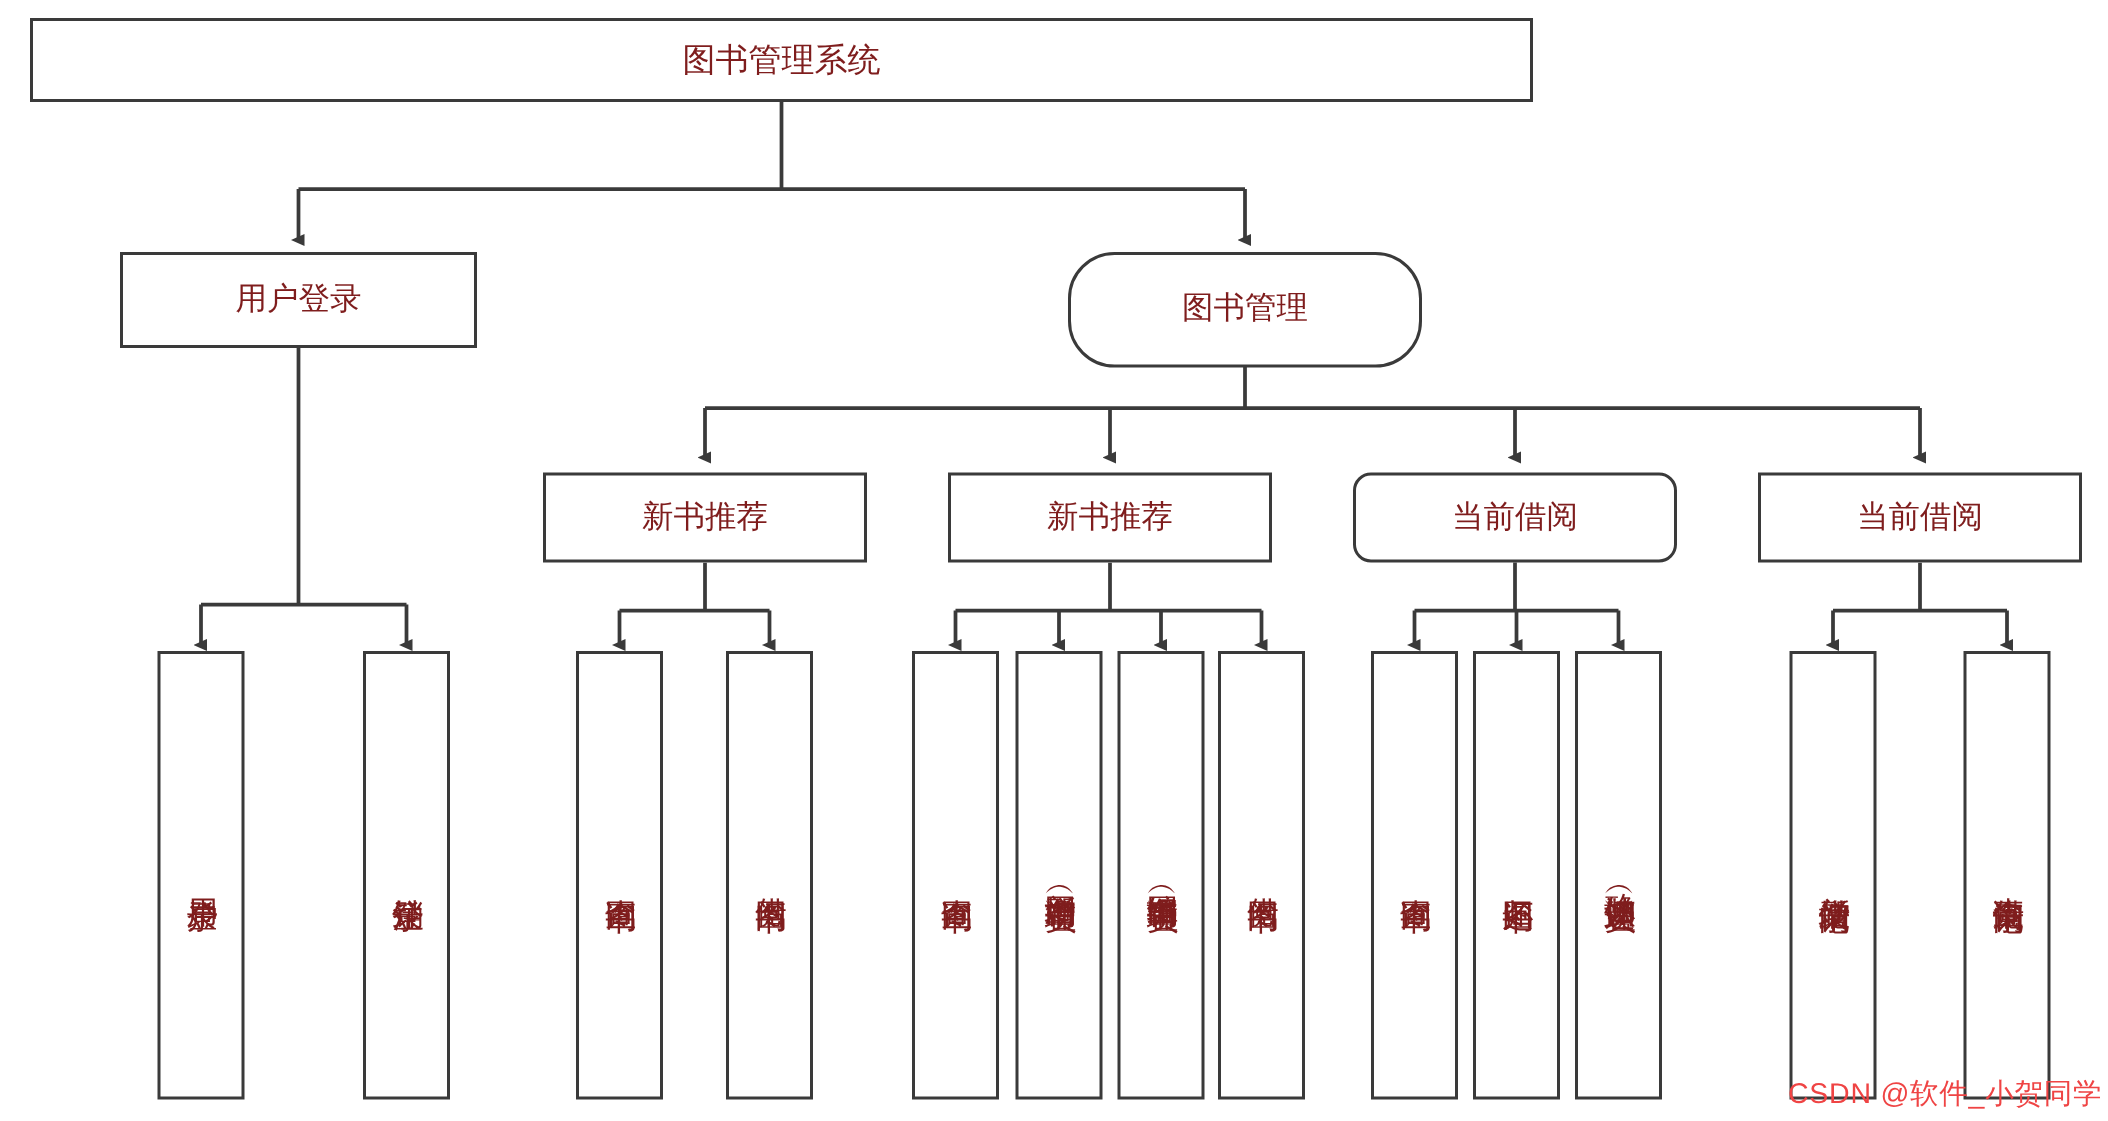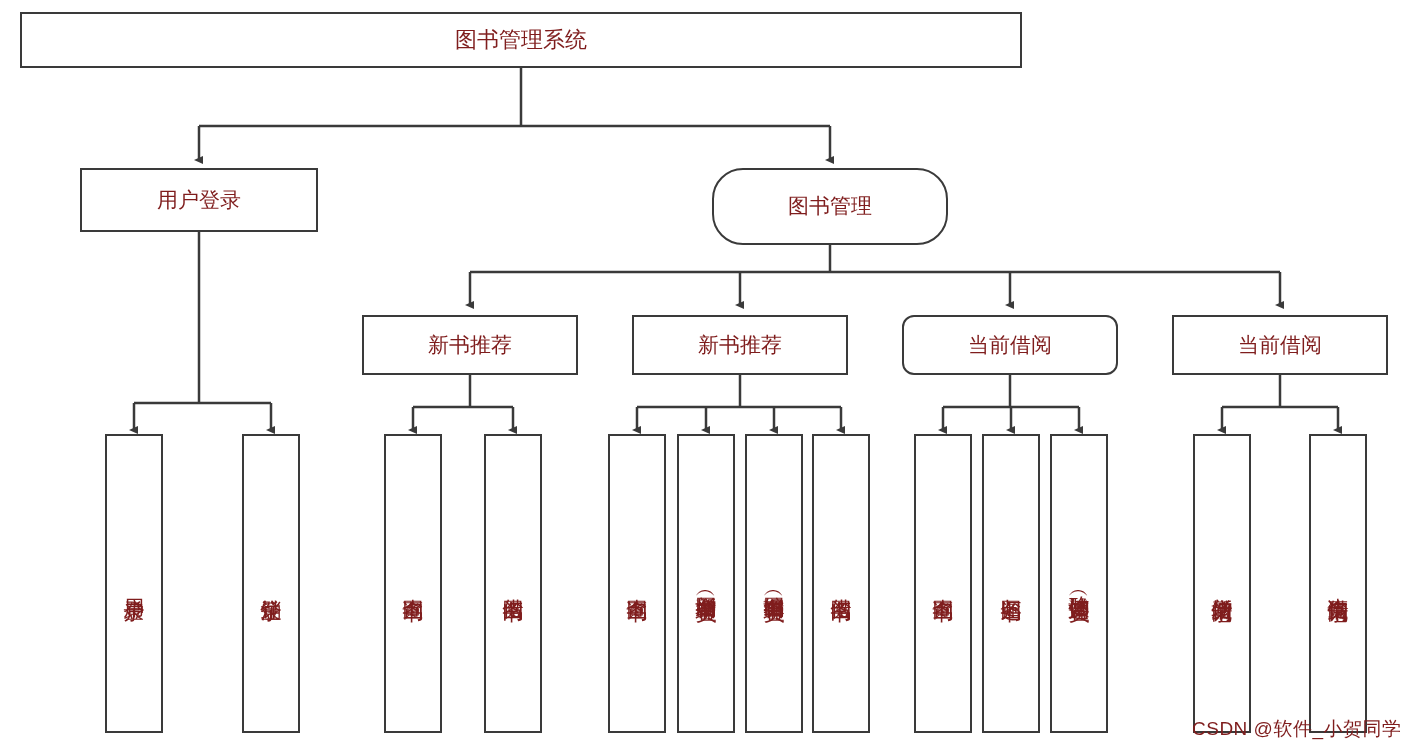--- a/index.html
+++ b/index.html
@@ -54,21 +54,21 @@
     writing-mode: vertical-rl;
     text-orientation: upright;
     font-size: 21px;
     line-height: 1.05;
     letter-spacing: 1px;
     white-space: normal;
   }
   .watermark {
     position: absolute;
     font-size: 19px;
-    color: #7f1d1d;
+    color: #ef4444;
     white-space: nowrap;
     letter-spacing: 0.5px;
   }
 </style>
 </head>
 <body>
 
 <div id="canvas">
 
   <svg id="wires" viewBox="0 0 1405 747">

